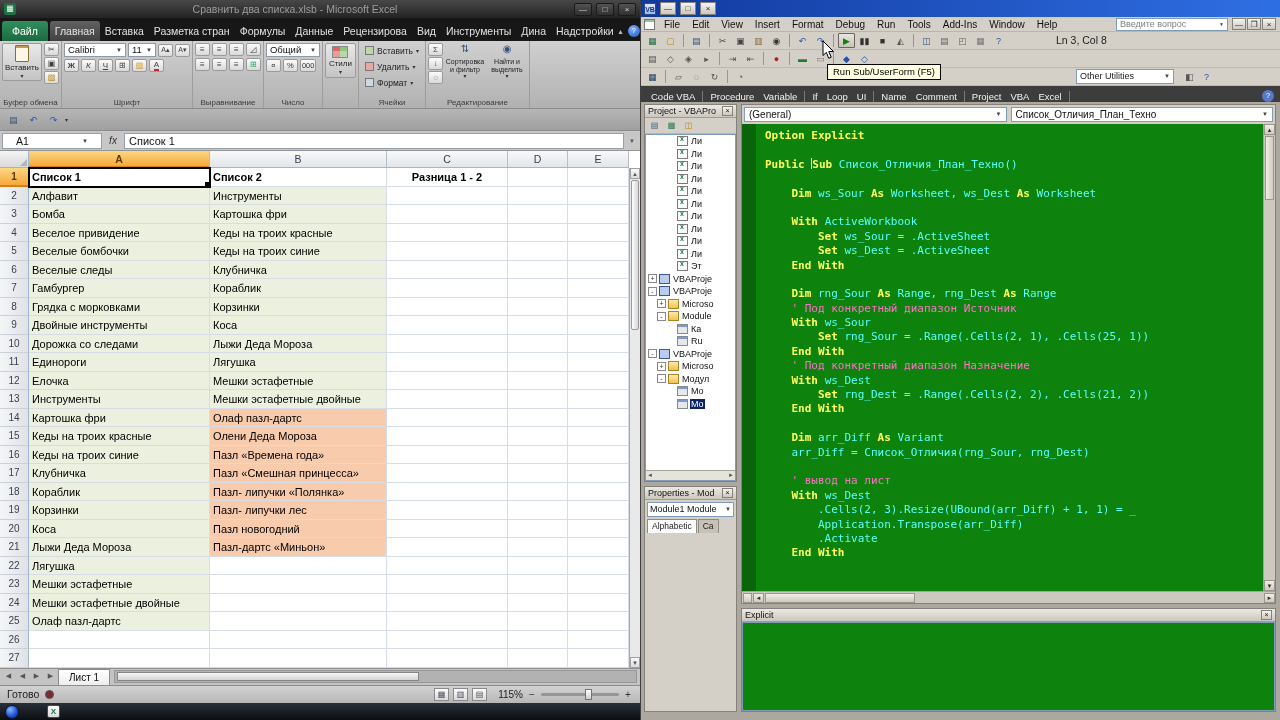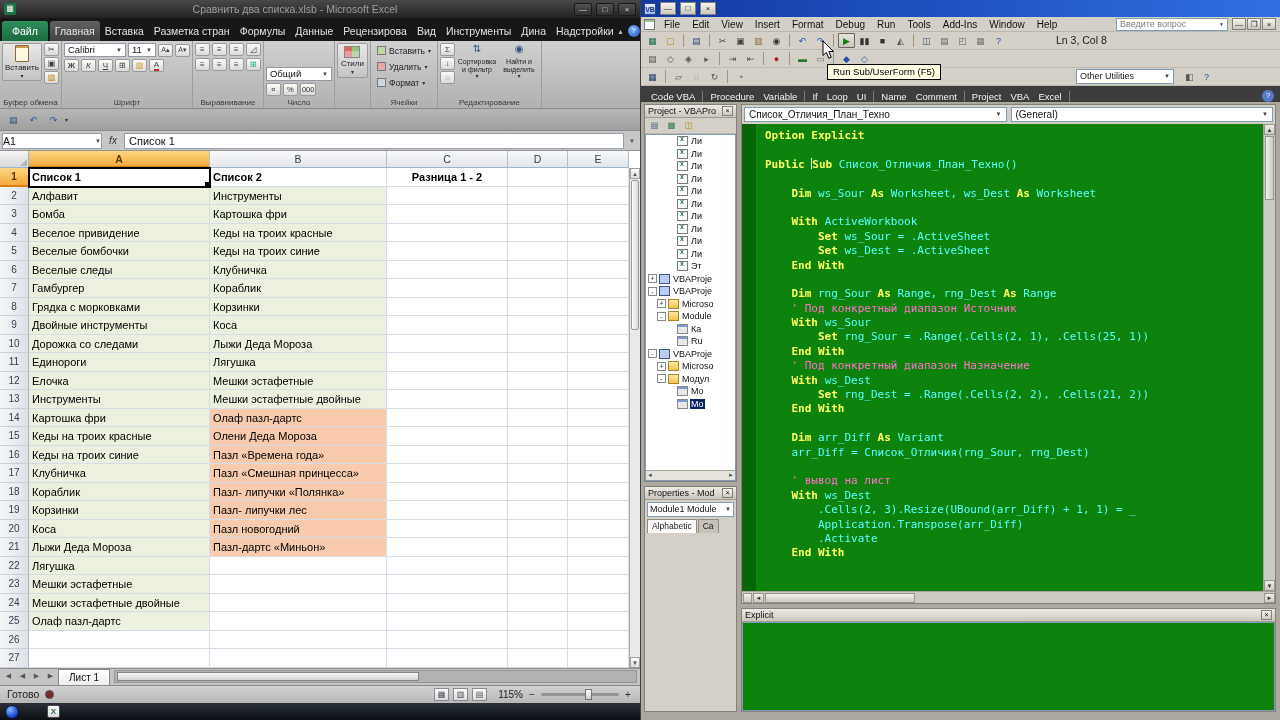--- a/index.html
+++ b/index.html
@@ -34,21 +34,21 @@
   .clip-side{display:flex;flex-direction:column;gap:1px;}
   .ic{font-style:normal;font-size:8px;color:#3f3f3f;display:inline-flex;align-items:center;justify-content:center;width:15px;height:13px;border:1px solid #9a9a9a;background:linear-gradient(#fbfbfb,#d9d9d9);border-radius:2px;overflow:hidden;}
   .ic-cut::before{content:"✂";}
   .ic-copy::before{content:"▣";}
   .ic-brush::before{content:"▨";color:#b8860b;}
   .fontgrid{display:flex;flex-direction:column;gap:2px;}
   .frow{display:flex;gap:2px;align-items:center;}
   .combo{height:14px;background:#fff;border:1px solid #8f9aa6;font-size:9.5px;line-height:12px;padding:0 3px;display:flex;align-items:center;color:#111;}
   .carr{margin-left:auto;font-size:6px;color:#444;padding-left:2px;}
   .carr::before{content:"▼";}
-  .w-font{width:62px;}.w-size{width:28px;}.w-num{width:66px;margin-top:24px;}
+  .w-font{width:62px;}.w-size{width:28px;}.w-num{width:54px;}
   .ic-border::before{content:"⊞";}
   .ic-fill::before{content:"▨";color:#d49a2a;}
   .ic-fontcol::before{content:"А";border-bottom:2px solid #c22;line-height:8px;}
   .ic-grow::before{content:"А▴";font-size:7px;}
   .ic-shrink::before{content:"А▾";font-size:7px;}
   .ic-al::before{content:"≡";}
   .ic-merge::before{content:"⊞";color:#2a6;}
   .ic-rot::before{content:"◿";}
   .ic-s{font-size:7.5px;color:#333;display:inline-flex;align-items:center;justify-content:center;min-width:15px;height:13px;border:1px solid #9a9a9a;background:linear-gradient(#fbfbfb,#d9d9d9);border-radius:2px;padding:0 1px;}
   .styles-btn{display:flex;flex-direction:column;align-items:center;padding:2px 3px;border:1px solid #9b9b9b;border-radius:2px;background:linear-gradient(#e9e9e9,#c4c4c4);}
@@ -61,21 +61,21 @@
   .ed-col{display:flex;flex-direction:column;gap:1px;}
   .ed-btn{display:flex;flex-direction:column;align-items:center;width:40px;font-size:7px;color:#222;text-align:center;line-height:7.5px;padding:1px;border:1px solid transparent;}
   .ed-ic{font-size:10px;color:#35527c;height:13px;}
   .ic-sigma::before{content:"Σ";}
   .ic-filldown::before{content:"↓";}
   .ic-clear::before{content:"◌";}
 
   .qat{height:22px;background:linear-gradient(#b6b6b6,#9f9f9f);border-bottom:1px solid #8b8b8b;display:flex;align-items:center;gap:3px;padding:0 5px;flex:none;}
 
   .fbar{height:20px;background:#c7c7c7;display:flex;align-items:center;padding:1px 2px;border-bottom:1px solid #949494;gap:2px;flex:none;}
-  .namebox{width:100px;height:16px;background:#fff;border:1px solid #95a0ac;font-size:10.5px;padding:0 0;line-height:14px;display:flex;align-items:center;color:#111;}
+  .namebox{width:100px;height:16px;background:#fff;border:1px solid #95a0ac;font-size:10.5px;padding:0 13px;line-height:14px;display:flex;align-items:center;color:#111;}
   .fx{width:18px;text-align:center;font-size:10px;font-style:italic;color:#333;}
   .finput{flex:1;height:16px;background:#fff;border:1px solid #95a0ac;font-size:11px;padding:0 4px;line-height:14px;color:#111;white-space:nowrap;overflow:hidden;}
   .fexp{width:12px;font-size:6px;color:#555;text-align:center;}
   .fexp::before{content:"▼";}
 
   .sheet-area{flex:1;background:#fff;position:relative;overflow:hidden;}
   .col-hdrs{display:flex;height:17px;width:629px;}
   .corner{width:29px;background:linear-gradient(#f4f4f4,#dadada);border-right:1px solid #9eb6ce;border-bottom:1px solid #9eb6ce;position:relative;flex:none;}
   .corner::after{content:"";position:absolute;right:1px;bottom:1px;border-left:7px solid transparent;border-bottom:7px solid #aeb6c2;}
   .chdr{background:linear-gradient(#f8f9fb,#e2e5ea);border-right:1px solid #b5bdc9;border-bottom:1px solid #9eb6ce;font-size:10.5px;color:#38424e;text-align:center;line-height:16px;flex:none;}
@@ -875,25 +875,25 @@
         </span>
       <div class="prop-tabs">
         <span class="ptab active">Alphabetic</span>
         <span class="ptab">Ca</span>
       </div>
     </div>
 
     <div class="code-win">
       <div class="combo-row">
         <span class="ccombo">
-            <span>Список_Отличия_План_Техно</span>
+            <span>(General)</span>
             <span class="carr"></span>
           </span>
         <span class="ccombo">
-            <span>(General)</span>
+            <span>Список_Отличия_План_Техно</span>
             <span class="carr"></span>
           </span>
       </div>
       <div class="code-body">
         <div class="code-margin"></div>
         <div class="code-text"><div class="cl"><span class="k">Option Explicit</span></div><div class="cl"></div><div class="cl"><span class="k">Public </span><span class="caret"></span><span class="k">Sub </span><span class="i">Список_Отличия_План_Техно()</span></div><div class="cl"></div><div class="cl"><span class="i">    </span><span class="k">Dim </span><span class="i">ws_Sour </span><span class="k">As </span><span class="i">Worksheet, ws_Dest </span><span class="k">As </span><span class="i">Worksheet</span></div><div class="cl"></div><div class="cl"><span class="i">    </span><span class="k">With </span><span class="i">ActiveWorkbook</span></div><div class="cl"><span class="i">        </span><span class="k">Set </span><span class="i">ws_Sour = .ActiveSheet</span></div><div class="cl"><span class="i">        </span><span class="k">Set </span><span class="i">ws_Dest = .ActiveSheet</span></div><div class="cl"><span class="i">    </span><span class="k">End With</span></div><div class="cl"></div><div class="cl"><span class="i">    </span><span class="k">Dim </span><span class="i">rng_Sour </span><span class="k">As </span><span class="i">Range, rng_Dest </span><span class="k">As </span><span class="i">Range</span></div><div class="cl"><span class="i">    </span><span class="c">' Под конкретный диапазон Источник</span></div><div class="cl"><span class="i">    </span><span class="k">With </span><span class="i">ws_Sour</span></div><div class="cl"><span class="i">        </span><span class="k">Set </span><span class="i">rng_Sour = .Range(.Cells(2, 1), .Cells(25, 1))</span></div><div class="cl"><span class="i">    </span><span class="k">End With</span></div><div class="cl"><span class="i">    </span><span class="c">' Под конкретный диапазон Назначение</span></div><div class="cl"><span class="i">    </span><span class="k">With </span><span class="i">ws_Dest</span></div><div class="cl"><span class="i">        </span><span class="k">Set </span><span class="i">rng_Dest = .Range(.Cells(2, 2), .Cells(21, 2))</span></div><div class="cl"><span class="i">    </span><span class="k">End With</span></div><div class="cl"></div><div class="cl"><span class="i">    </span><span class="k">Dim </span><span class="i">arr_Diff </span><span class="k">As </span><span class="i">Variant</span></div><div class="cl"><span class="i">    </span><span class="i">arr_Diff = Список_Отличия(rng_Sour, rng_Dest)</span></div><div class="cl"></div><div class="cl"><span class="i">    </span><span class="c">' вывод на лист</span></div><div class="cl"><span class="i">    </span><span class="k">With </span><span class="i">ws_Dest</span></div><div class="cl"><span class="i">        </span><span class="i">.Cells(2, 3).Resize(UBound(arr_Diff) + 1, 1) = _</span></div><div class="cl"><span class="i">        </span><span class="i">Application.Transpose(arr_Diff)</span></div><div class="cl"><span class="i">        </span><span class="i">.Activate</span></div><div class="cl"><span class="i">    </span><span class="k">End With</span></div></div>
         <div class="vscroll">
           <div class="varrow">▲</div>
           <div class="vthumb"></div>
           <div style="flex:1"></div>

